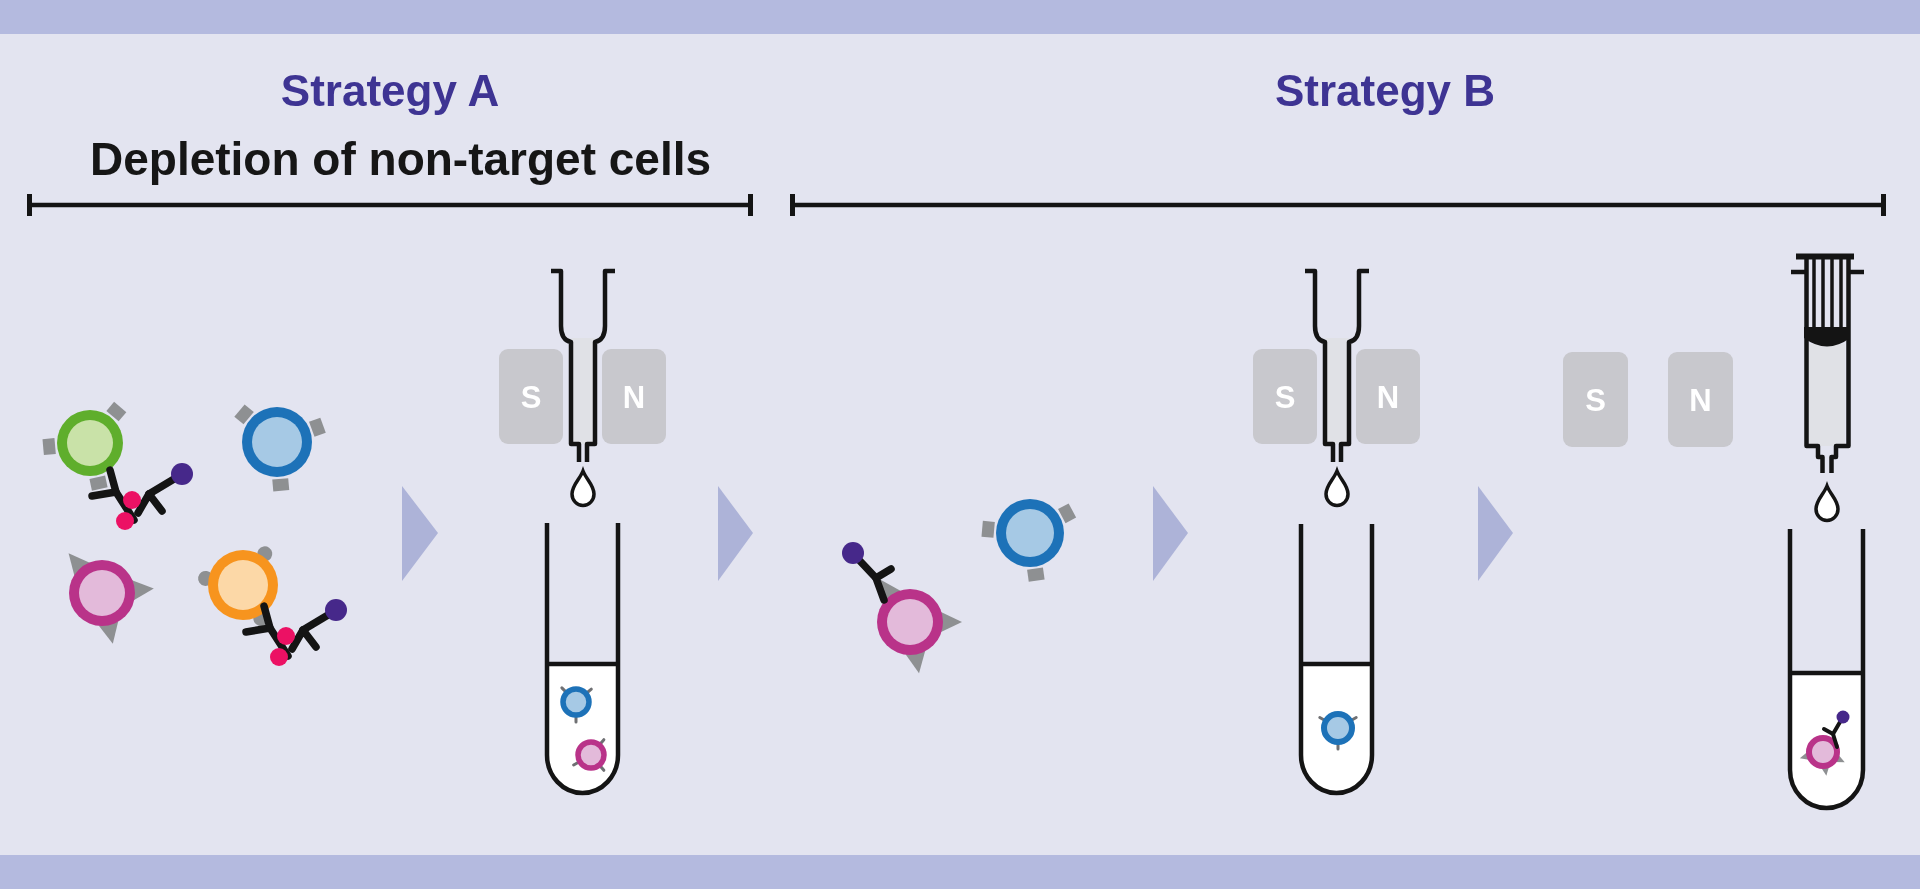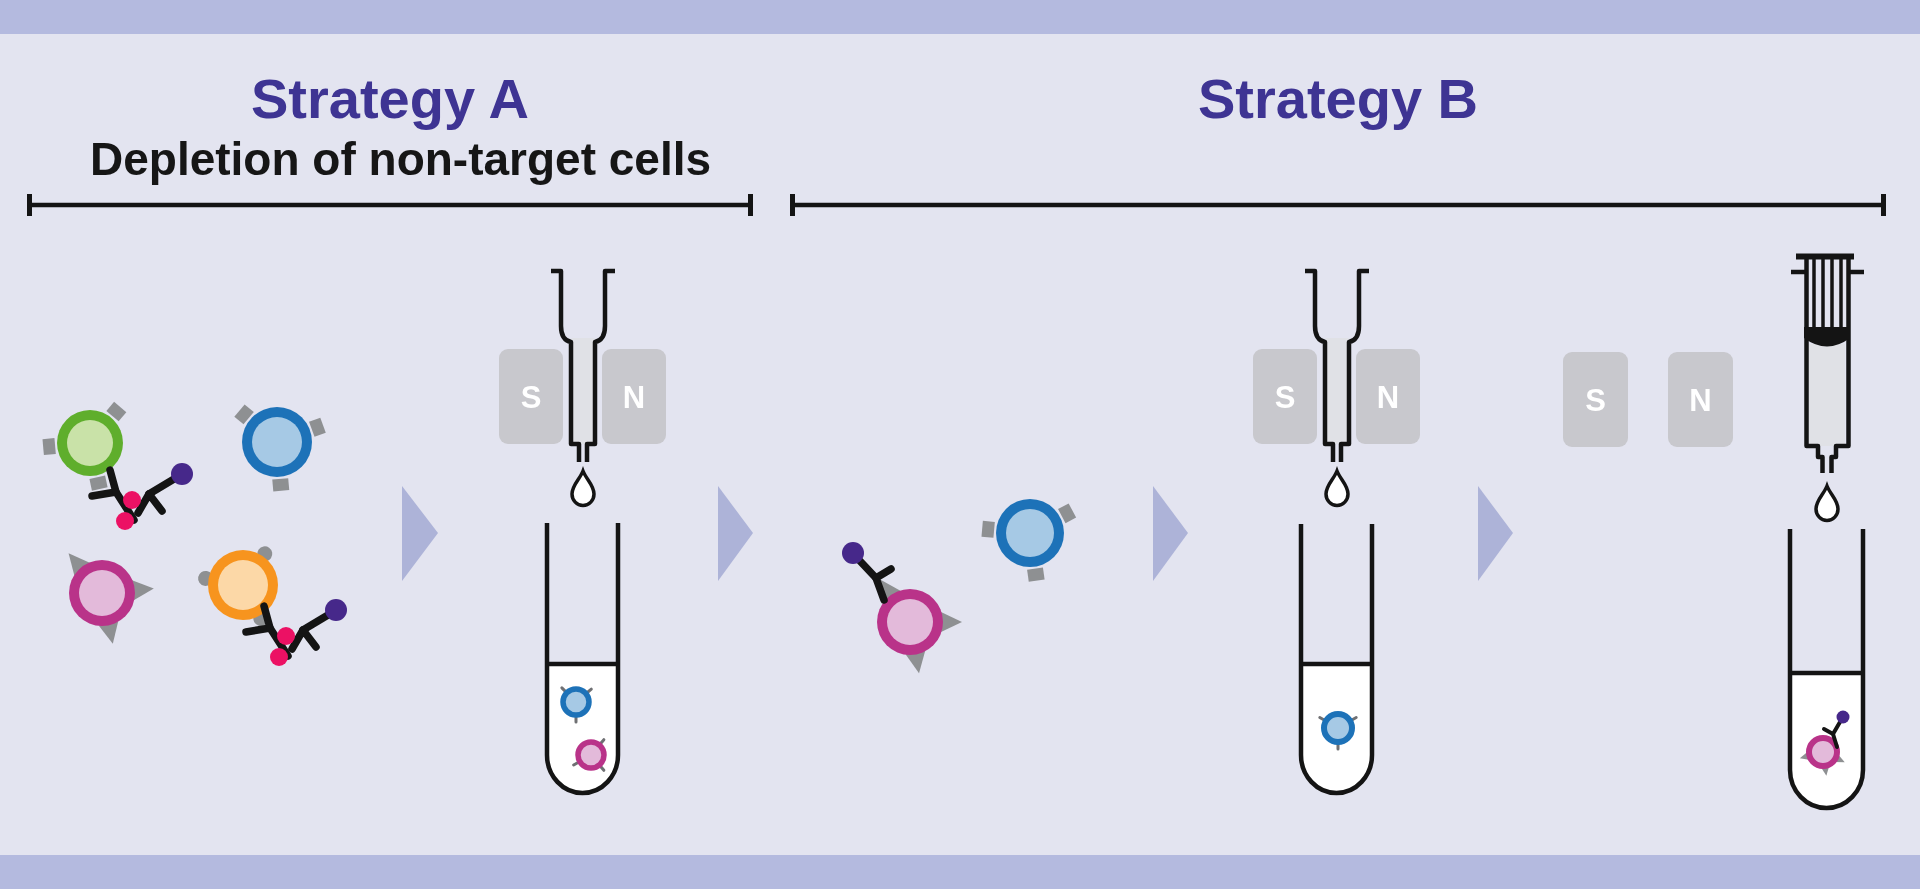--- a/index.html
+++ b/index.html
@@ -28,24 +28,24 @@
   body{
     width:1920px;height:889px;overflow:hidden;
     background:var(--page-background);
     font-family:"Liberation Sans",sans-serif;
   }
   .stage{position:relative;width:1920px;height:889px;background:var(--page-background);}
   .band{position:absolute;left:0;width:1920px;height:34px;background:var(--band);}
   .band.top{top:0;}
   .band.bottom{top:855px;}
   .hdr{position:absolute;text-align:center;white-space:nowrap;}
-  .hdr.title{font-size:56px;font-weight:bold;color:var(--title-purple);letter-spacing:0px;}
+  .hdr.title{font-size:44px;font-weight:bold;color:var(--title-purple);letter-spacing:0px;}
   .hdr.subtitle{font-size:46px;font-weight:bold;color:var(--subtitle-black);}
   .hdrA{left:90px;width:600px;}
-  .hdrB{left:1038px;width:600px;text-align:center;}
+  .hdrB{left:1085px;width:600px;text-align:center;}
   .t1{top:66px;}
   .t2{top:132px;}
   svg{position:absolute;left:0;top:0;}
   svg text.magnet-letter{
     font-family:"Liberation Sans",sans-serif;
     font-size:31px;font-weight:bold;fill:#ffffff;
     text-anchor:middle;
   }
 </style>
 </head>

